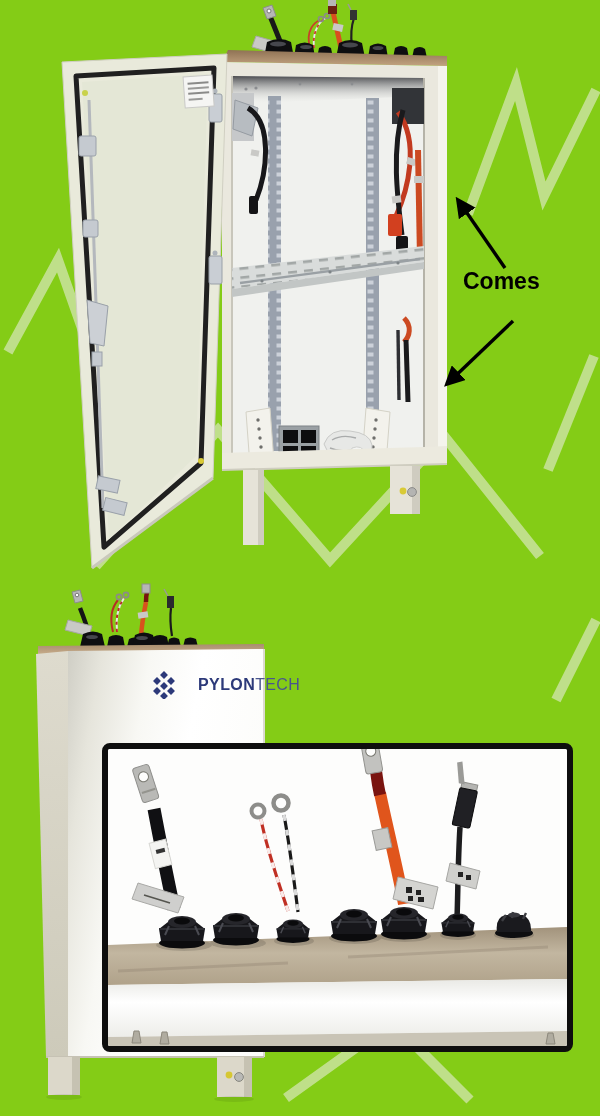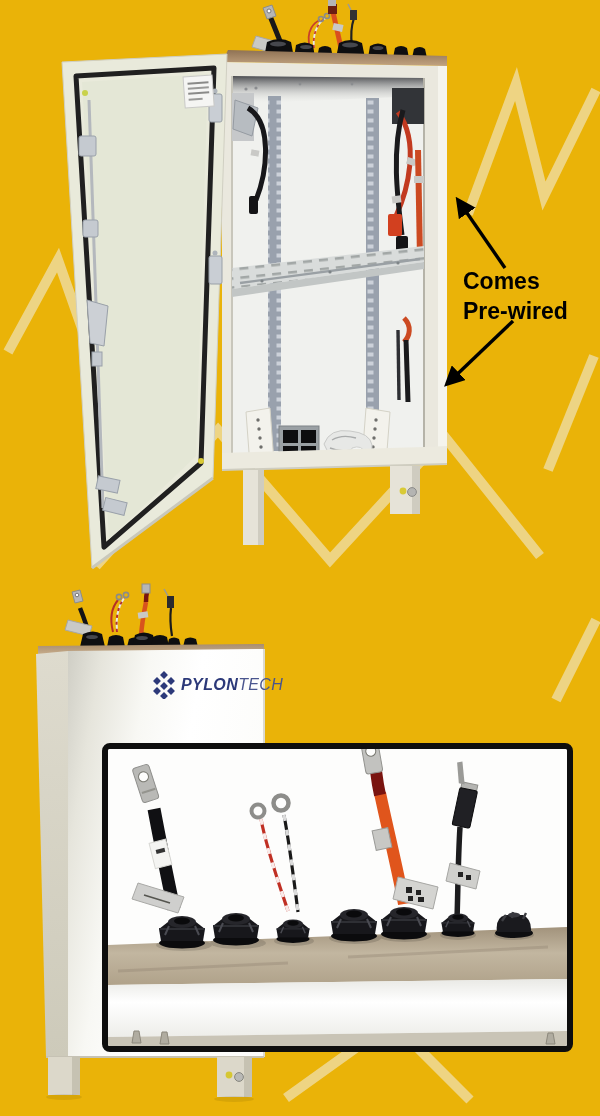--- a/index.html
+++ b/index.html
@@ -1,24 +1,24 @@
 <!DOCTYPE html>
 <html><head>
 <meta charset="utf-8">
 <style>
   html,body{margin:0;padding:0;background:#fff;}
-  #stage{position:relative;width:600px;height:1116px;background:#eab308;overflow:hidden;
+  #stage{position:relative;width:600px;height:1116px;background:#84cc16;overflow:hidden;
          font-family:"Liberation Sans", sans-serif;}
   #stage svg{display:block;}
   .abs{position:absolute;}
   
   .prewired{left:463px;top:266px;font-weight:bold;font-size:23px;line-height:30px;color:#000;}
   .waterproof{left:282px;top:685px;font-weight:bold;font-size:24px;color:#000;white-space:nowrap;}
   
-  .brand{left:152px;top:671px;display:flex;align-items:center;gap:5px;font-style:italic;}
+  .brand{left:152px;top:671px;display:flex;align-items:center;gap:22px;}
   .brand .word{font-size:16px;letter-spacing:.4px;white-space:nowrap;}
   .brand .bold{font-weight:bold;color:#2c3979;}
   .brand .light{font-weight:normal;color:#4a568e;}
   
   .inset{left:102px;top:743px;width:459px;height:297px;border:6px solid #0e0e0e;
          border-radius:8px;background:#fdfdfc;overflow:hidden;}
 </style>
 </head>
 <body>
 
@@ -231,21 +231,20 @@
     </g>
 
     <g stroke="#000" stroke-width="3.4" fill="none">
       <line x1="505" y1="268" x2="458" y2="200" marker-end="url(#s1arrow)"></line>
       <line x1="513" y1="321" x2="447" y2="384" marker-end="url(#s1arrow)"></line>
     </g>
   </svg>
 
   <div class="abs prewired">
     <div>Comes</div>
-    <div>Pre-wired</div>
   </div>
 
   <svg class="abs" style="left:0;top:580px" width="600" height="536" viewBox="0 0 600 536">
     <defs>
       <linearGradient id="s2tan" x1="0" y1="0" x2="0" y2="1">
         <stop offset="0" stop-color="#a98e6f"></stop>
           <stop offset="1" stop-color="#c6ab8a"></stop>
       </linearGradient>
       <linearGradient id="s2side" x1="0" y1="0" x2="0" y2="1">
         <stop offset="0" stop-color="#dedbce"></stop>

